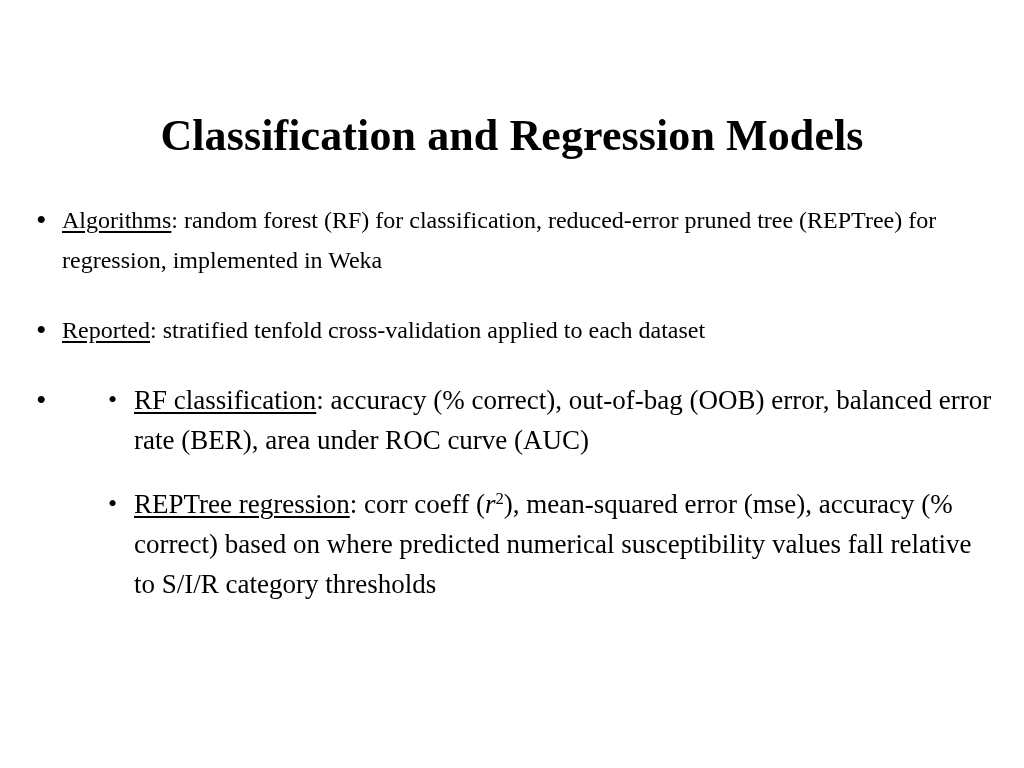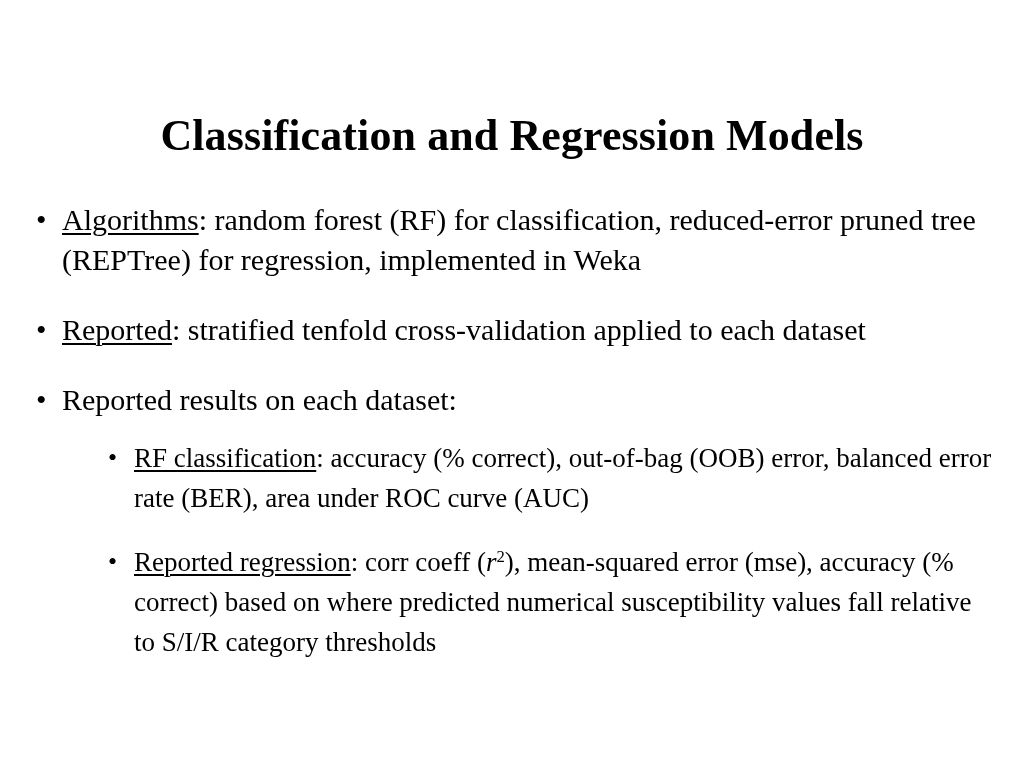--- a/index.html
+++ b/index.html
@@ -55,21 +55,21 @@
 
   .bullet-block > .marker {
     position: absolute;
     left: 6px;
     top: 0;
     font-size: 30px;
     line-height: 40px;
   }
 
   .bullet-text {
-    font-size: 30px;
+    font-size: 24px;
     line-height: 40px;
     text-indent: 0;
   }
 
   
   .sub-list {
     margin-top: 18px;
   }
 
   .sub-block {
@@ -120,31 +120,30 @@
       <div class="bullet-text"><span class="u">Algorithms</span><span>: </span><span>random forest (RF) for classification, reduced-error pruned tree (REPTree) for regression, implemented in Weka</span></div>
     </div>
 
     <div class="bullet-block">
       <span class="marker">•</span>
       <div class="bullet-text"><span class="u">Reported</span><span>: </span><span>stratified tenfold cross-validation applied to each dataset</span></div>
     </div>
 
     <div class="bullet-block">
       <span class="marker">•</span>
-      <div class="bullet-text">Reported results on each dataset:</div>
 
       <div class="sub-list">
 
         <div class="sub-block">
           <span class="marker">•</span>
           <div class="sub-text"><span class="u">RF classification</span><span>: </span><span>accuracy (% correct), out-of-bag (OOB) error, balanced error rate (BER), area under ROC curve (AUC)</span></div>
         </div>
 
         <div class="sub-block">
           <span class="marker">•</span>
-          <div class="sub-text"><span class="u">Reported regression</span><span>: </span><span>corr coeff (</span><span class="ital">r</span><sup>2</sup><span>), mean-squared error (mse), accuracy (% correct) based on where predicted numerical susceptibility values fall relative to S/I/R category thresholds</span></div>
+          <div class="sub-text"><span class="u">REPTree regression</span><span>: </span><span>corr coeff (</span><span class="ital">r</span><sup>2</sup><span>), mean-squared error (mse), accuracy (% correct) based on where predicted numerical susceptibility values fall relative to S/I/R category thresholds</span></div>
         </div>
 
       </div>
     </div>
 
   </div>
 </div>
 
 </body></html>

